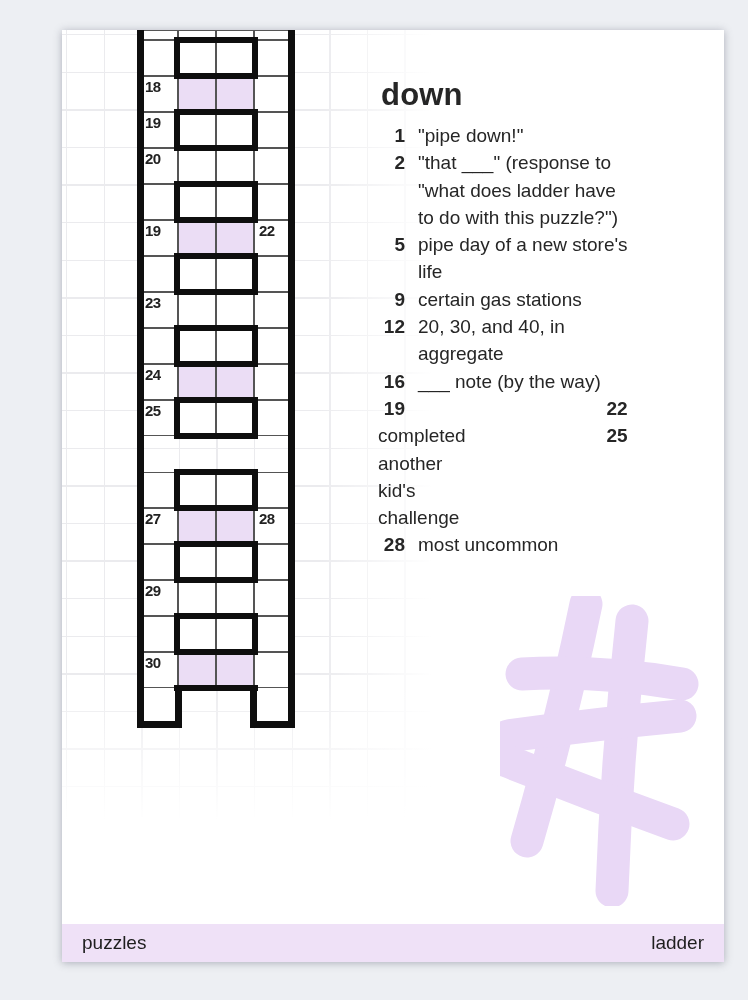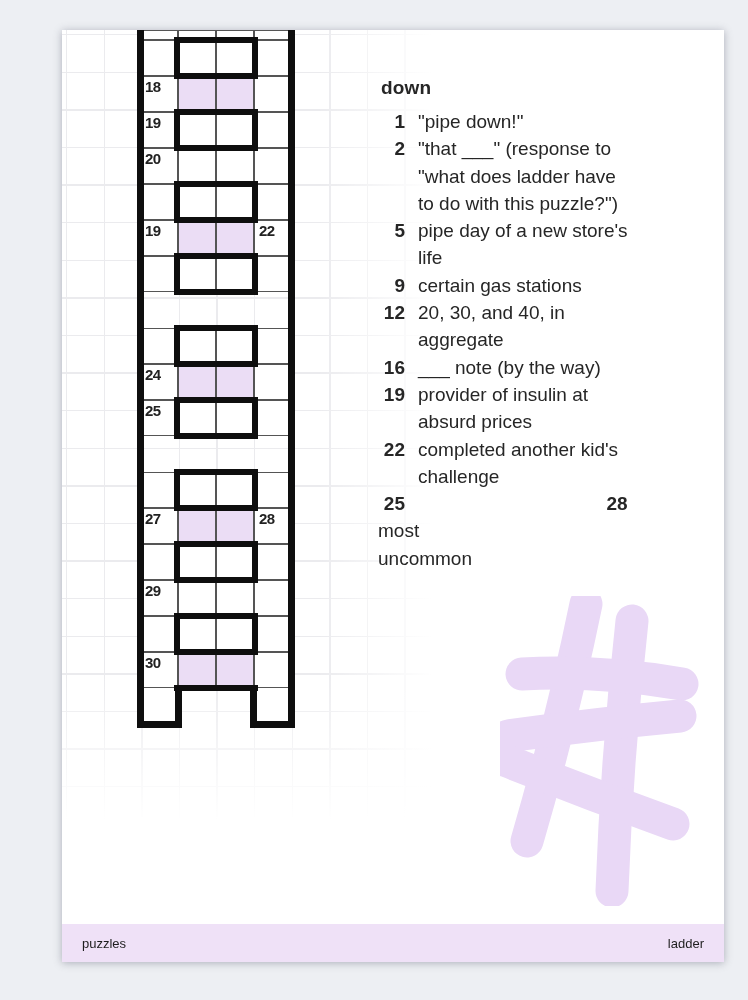--- a/index.html
+++ b/index.html
@@ -67,37 +67,37 @@
     border-left: 7px solid var(--ink, #0e0e0e);
     border-right: 7px solid var(--ink, #0e0e0e);
     border-bottom: 7px solid var(--ink, #0e0e0e);
     z-index: 4;
   }
   .bottom-bar { position: absolute; background: var(--ink, #0e0e0e); z-index: 5; }
 
   
   .clues { position: absolute; left: 316px; top: 47px; z-index: 4; color: var(--text, #262626); }
   .clues h2 {
-    margin: 0 0 9px 3px; font-size: 19px; font-weight: 600; letter-spacing: 0.2px;
+    margin: 0 0 9px 3px; font-size: 31px; font-weight: 600; letter-spacing: 0.2px;
   }
   .clue-list {
     display: grid; grid-template-columns: 27px auto; column-gap: 13px;
     font-size: 19px; line-height: 27.3px;
   }
   .clue-num { text-align: right; font-weight: 600; }
 
   
   .doodle { position: absolute; left: 438px; top: 566px; z-index: 1; color: var(--doodle, #e9d8f6); }
 
   
   .footer {
     position: absolute; left: 0; right: 0; bottom: 0; height: 38px;
     background: var(--footer, #efe1f7);
     display: flex; align-items: center; justify-content: space-between;
-    padding: 0 20px; font-size: 13px; color: #1e1e1e; z-index: 7;
+    padding: 0 20px; font-size: 19px; color: #1e1e1e; z-index: 7;
   }
 </style>
 </head>
 <body>
 
 <div class="page">
 
   <div class="faint-grid"></div>
   <div class="fade-right"></div>
   <div class="fade-bottom"></div>
@@ -157,20 +157,28 @@
         <div class="cell" style="left: 114px;">
           <span class="num">22</span>
         </div>
       </div>
       <div class="g-row" style="top: 226px; height: 36px;">
         <div class="cell" style="left: 0px;"></div>
         <div class="cell" style="left: 114px;"></div>
         <div class="rung-box">
           <div class="divider"></div>
         </div>
+      </div>
+      <div class="g-row" style="top: 262px; height: 36px;">
+        <div class="cell" style="left: 0px;">
+          <span class="num">23</span>
+        </div>
+        <div class="cell" style="left: 38px;"></div>
+        <div class="cell" style="left: 76px;"></div>
+        <div class="cell" style="left: 114px;"></div>
       </div>
       <div class="g-row" style="top: 298px; height: 36px;">
         <div class="cell" style="left: 0px;"></div>
         <div class="cell" style="left: 114px;"></div>
         <div class="rung-box">
           <div class="divider"></div>
         </div>
       </div>
       <div class="g-row" style="top: 334px; height: 36px;">
         <div class="cell" style="left: 0px;">
@@ -268,24 +276,20 @@
         <div class="clue-num">12</div>
         <div class="clue-text">
           <div>20, 30, and 40, in</div>
           <div>aggregate</div>
         </div>
         <div class="clue-num">16</div>
         <div class="clue-text">
           <div>___ note (by the way)</div>
         </div>
         <div class="clue-num">19</div>
-        <div class="clue-text">
-          <div>provider of insulin at</div>
-          <div>absurd prices</div>
-        </div>
         <div class="clue-num">22</div>
         <div class="clue-text">
           <div>completed another kid's</div>
           <div>challenge</div>
         </div>
         <div class="clue-num">25</div>
         <div class="clue-num">28</div>
         <div class="clue-text">
           <div>most uncommon</div>
         </div>

